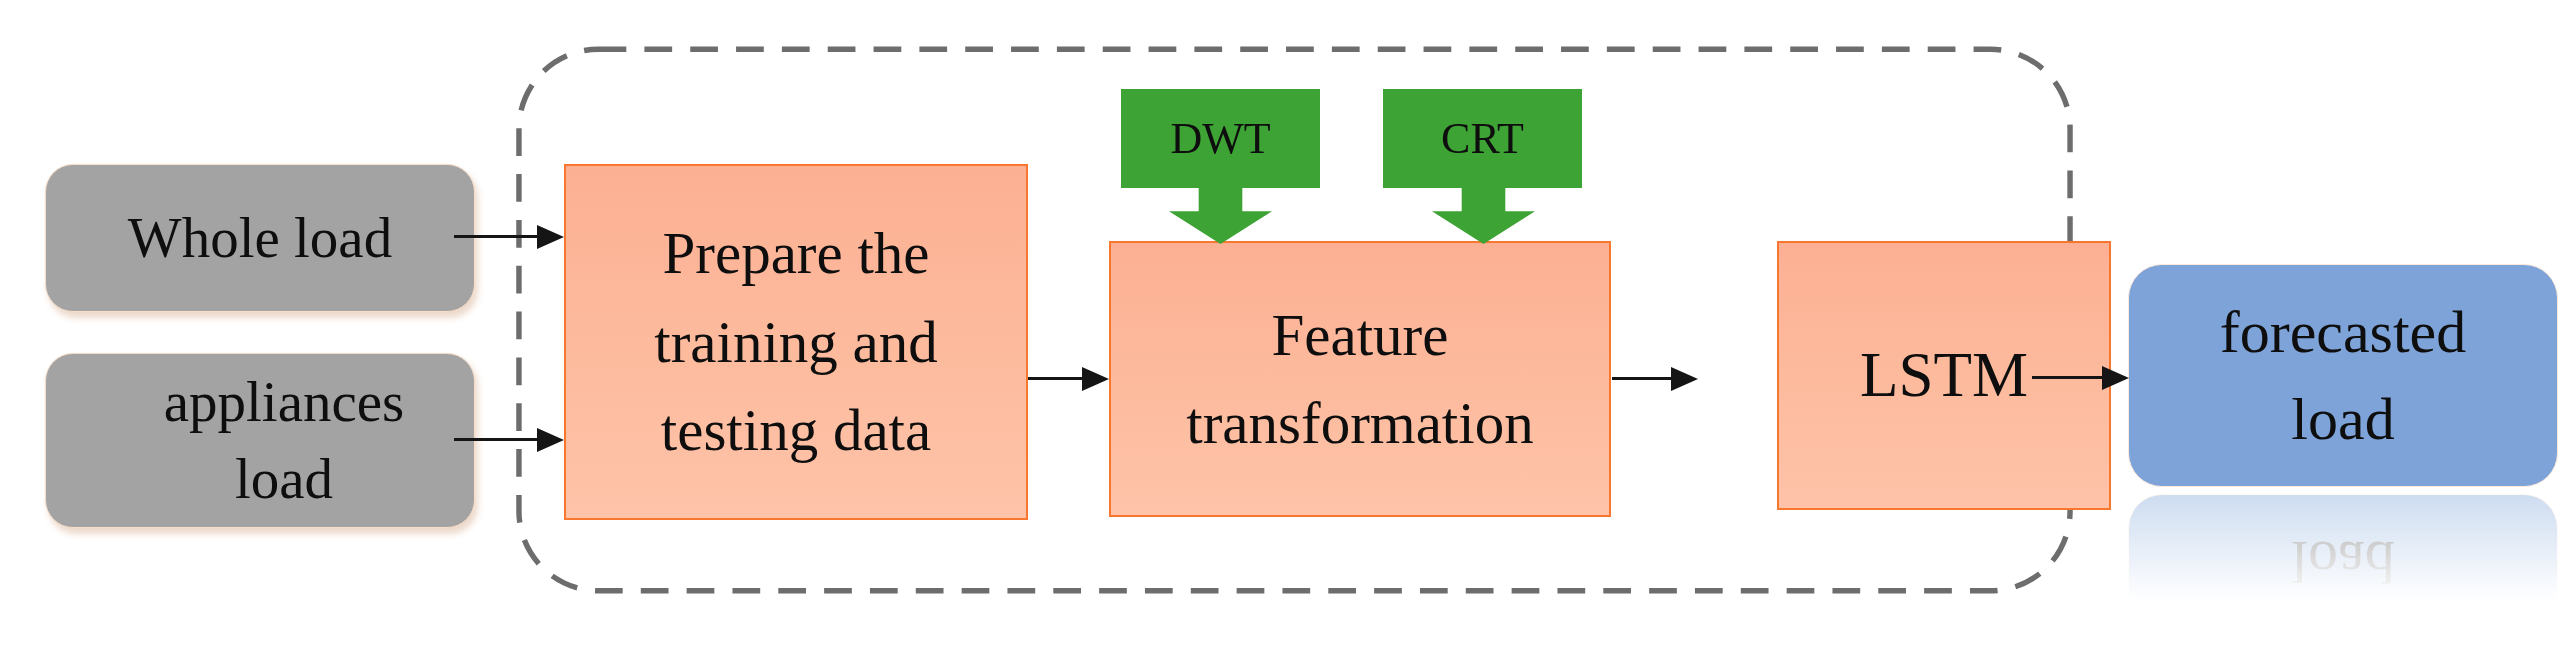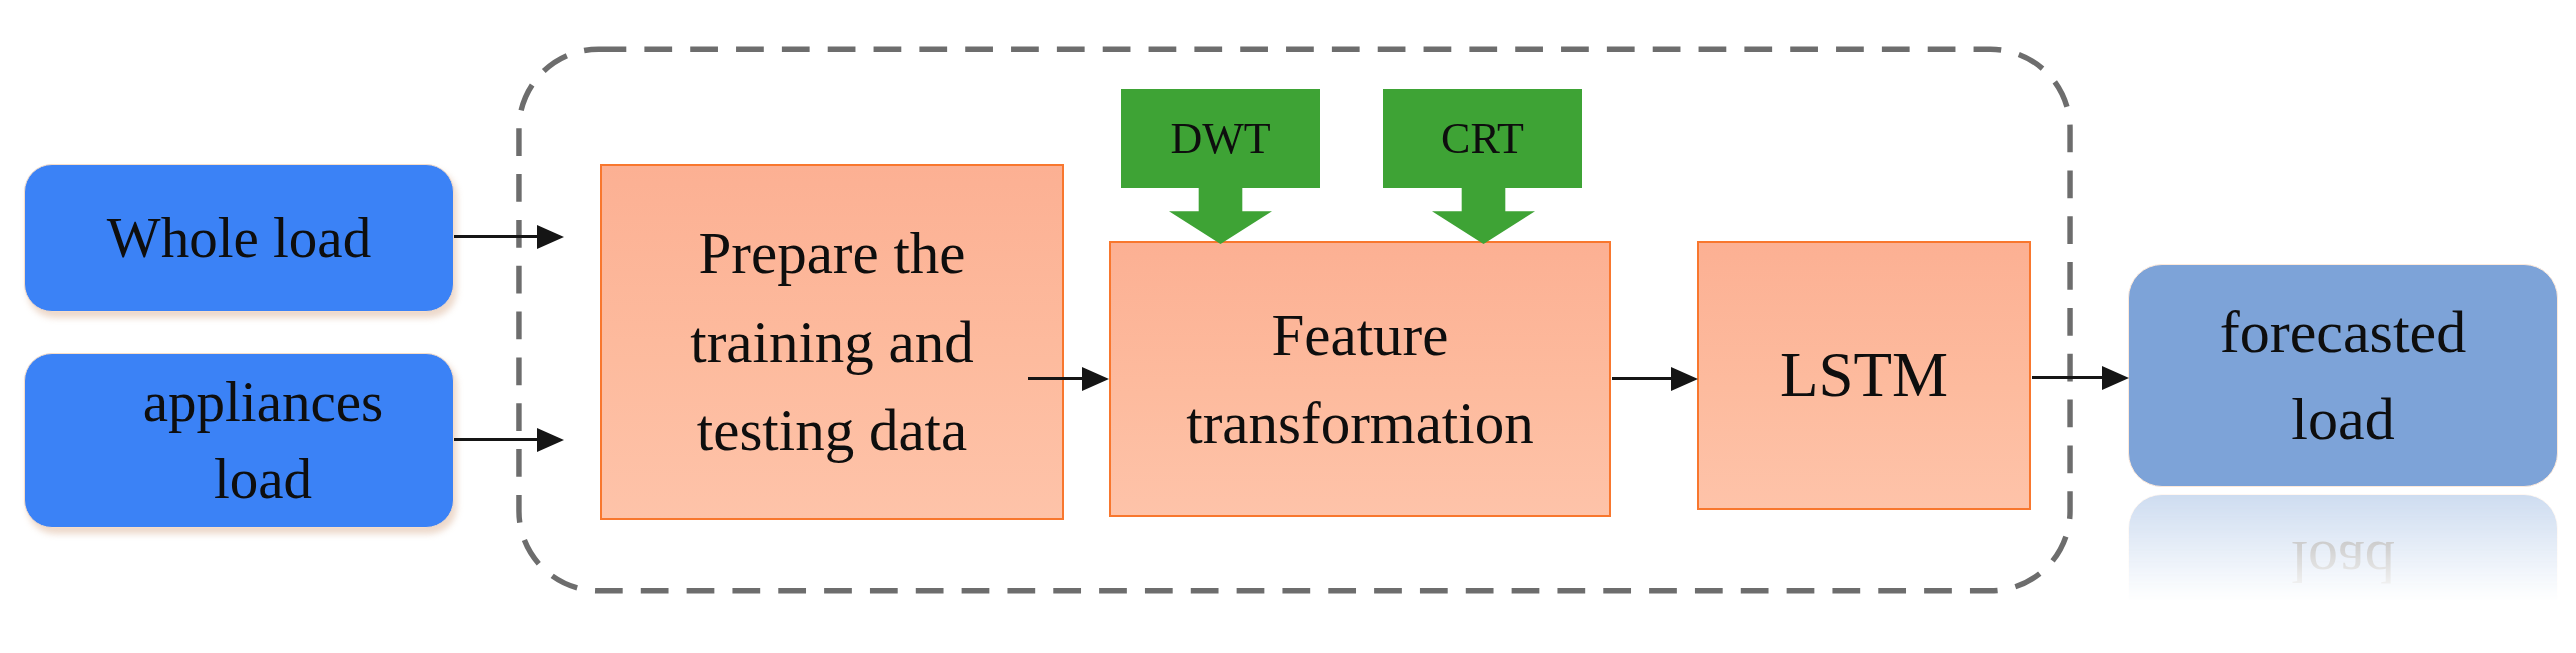--- a/index.html
+++ b/index.html
@@ -8,38 +8,38 @@
     font-family:"Liberation Serif","DejaVu Serif",serif;color:#0e0e0e;
   }
   .node{
     position:absolute;display:flex;align-items:center;justify-content:center;
     text-align:center;box-sizing:border-box;z-index:2;
   }
   .label{white-space:pre-line;display:block;}
 
   
   .input-box{
-    background:#3b82f6;border:1.8px solid #f6ddc9;border-radius:28px;
+    background:#a3a3a3;border:1.8px solid #f6ddc9;border-radius:28px;
     box-shadow:3px 5.4px 6px rgba(214,170,140,0.45);
-    font-size:57px;line-height:1.35;
+    font-size:57px;line-height:1.35;margin-left:21px;
   }
   #box-whole{left:24px;top:164px;width:430px;height:148px;}
   #box-appliances{left:24px;top:353px;width:430px;height:175px;padding-left:48px;}
 
   
   #dashed-region{position:absolute;left:514px;top:45px;width:1561px;height:550px;z-index:1;}
 
   
   .process-box{
     background:linear-gradient(180deg,#fcb093 0%,#fdbb9e 55%,#fec3a9 100%);
     border:2.4px solid #f8772e;font-size:59px;line-height:1.5;
   }
-  #box-prepare{left:564px;top:164px;width:464px;height:356px;margin-left:36px;}
+  #box-prepare{left:564px;top:164px;width:464px;height:356px;}
   #box-feature{left:1109px;top:241px;width:502px;height:276px;}
-  #box-lstm{left:1697px;top:241px;width:334px;height:269px;font-size:63px;}
+  #box-lstm{left:1777px;top:241px;width:334px;height:269px;font-size:63px;}
 
   
   .transform-box{background:#3ea335;font-size:44px;}
   #box-dwt{left:1121px;top:89px;width:199px;height:99px;}
   #box-crt{left:1383px;top:89px;width:199px;height:99px;align-items:center;}
   .block-arrow{position:absolute;z-index:3;}
   #dwt-arrow{left:1169px;top:187px;}
   #crt-arrow{left:1432px;top:187px;}
 
   

